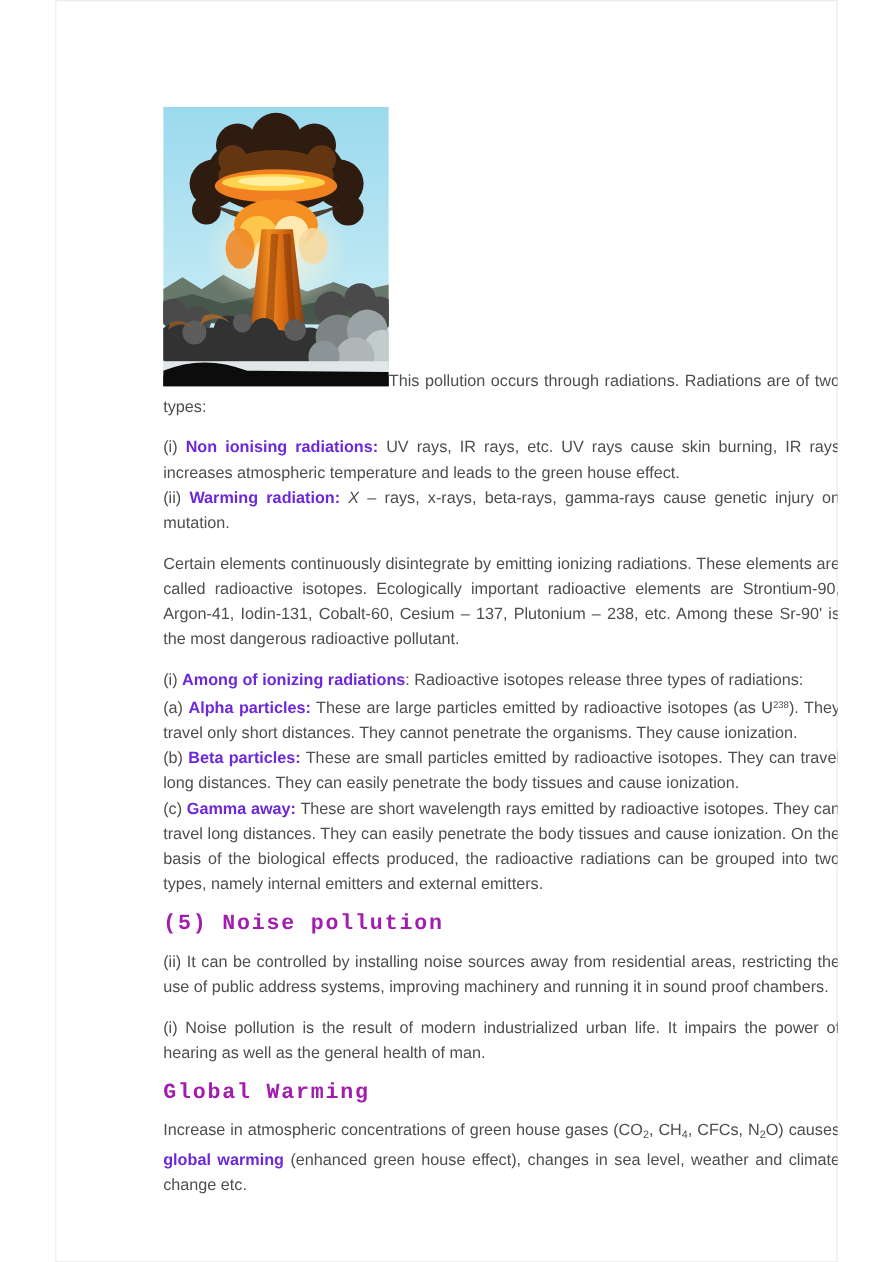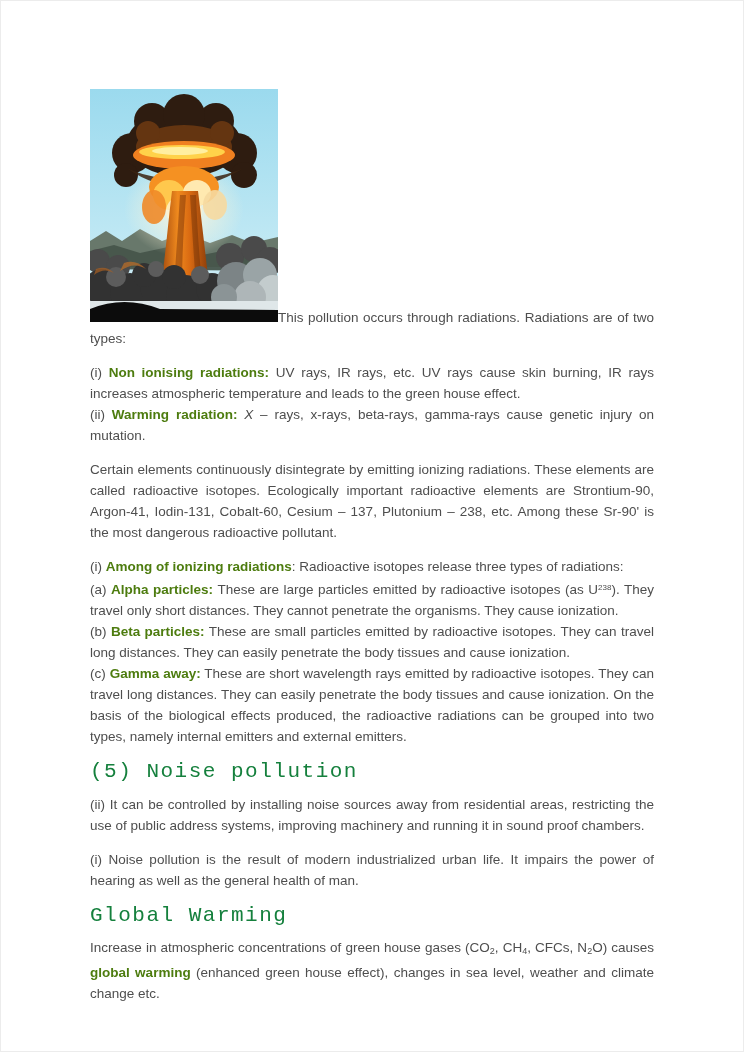--- a/index.html
+++ b/index.html
@@ -1,55 +1,55 @@
 <!DOCTYPE html>
 <html><head>
 <meta charset="utf-8">
 <style>
   * { margin: 0; padding: 0; box-sizing: border-box; }
   html, body { background: #ffffff; }
   .page {
     position: relative;
-    width: 744px;
+    width: 652px;
     height: 1052px;
     margin: 0 auto;
     background: #ffffff;
     box-shadow: inset 0 0 0 1px #ececec;
     overflow: hidden;
     font-family: "Liberation Sans", sans-serif;
   }
   .content {
     position: absolute;
     top: 89px;
     left: 90px;
     width: 564px;
   }
   .para {
     font-size: 13.5px;
     line-height: 21px;
     color: #4e4e4e;
     text-align: justify;
     margin: 0 0 13px 0;
   }
-  .para b { color: #4d7c0f; }
+  .para b { color: #6d28d9; }
   .seg { display: block; }
   .fig {
     display: inline-block;
     width: 188px;
     height: 233px;
     vertical-align: baseline;
     line-height: 0;
   }
   .fig svg { display: block; }
   h2.doc-heading {
     font-family: "Liberation Mono", "DejaVu Sans Mono", monospace;
-    font-size: 21px;
-    font-weight: 400;
+    font-size: 18px;
+    font-weight: 700;
     letter-spacing: 1.5px;
-    color: #15803d;
+    color: #a21caf;
     white-space: pre-wrap;
   }
   h2.noise-heading { margin: 1px 0 11px 0; }
   h2.gw-heading { margin: 4px 0 10px 0; }
   sup.iso { font-size: 8px; vertical-align: 4px; letter-spacing: 0; }
   sub.chem { font-size: 9px; vertical-align: -2px; letter-spacing: 0; }
   .it { font-style: italic; }
 </style>
 </head>
 <body>

